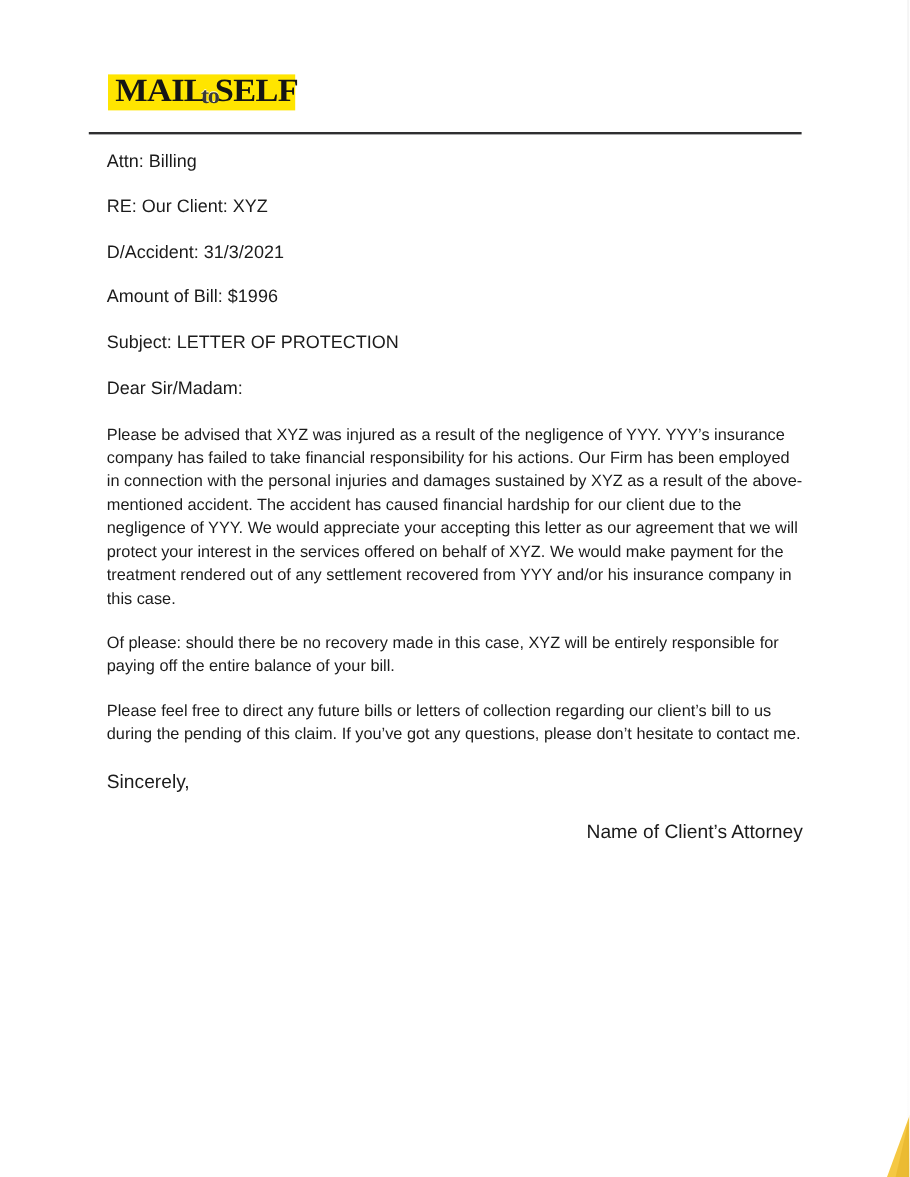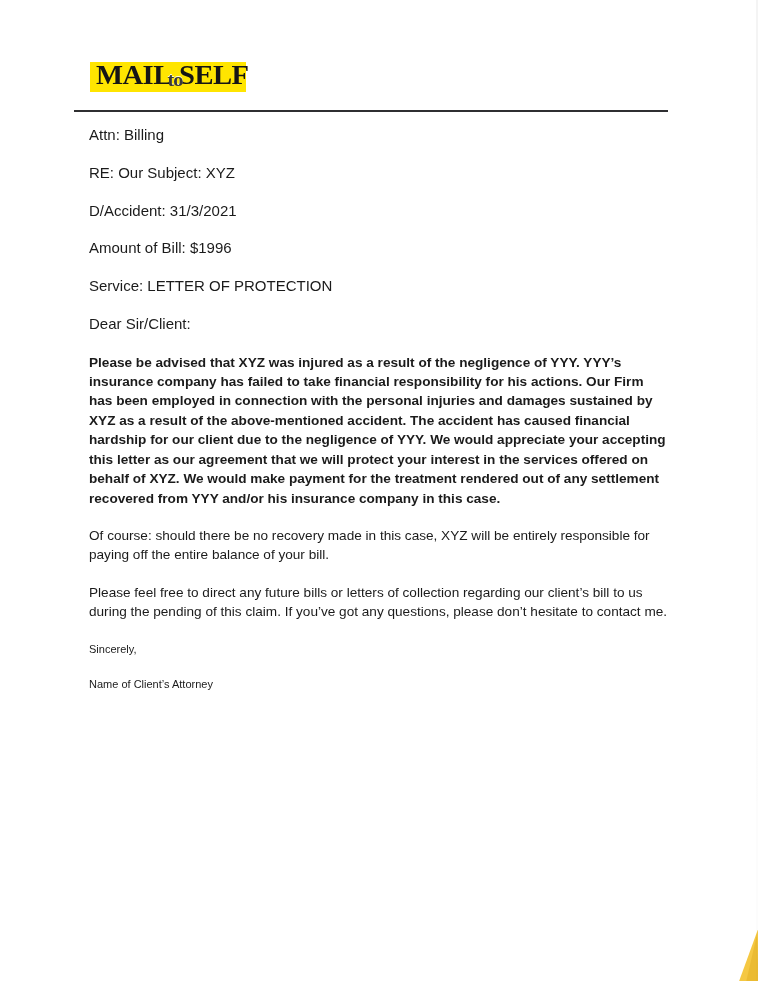--- a/index.html
+++ b/index.html
@@ -104,28 +104,28 @@
     margin-bottom: 19px;
     white-space: nowrap;
   }
   .para {
     font-size: 13.6px;
     line-height: 1.43;
     margin: 0 0 18px 0;
     text-align: left;
     color: #1b1b1b;
   }
-  .para.first { margin-top: 12px; font-weight: bold; }
+  .para.first { margin-top: 12px; }
   .sign {
-    font-size: 11px;
+    font-size: 16px;
     line-height: 1.25;
     margin-bottom: 19px;
     margin-top: 21px;
   }
-  .sign.last { margin-bottom: 0; }
+  .sign.last { margin-bottom: 0; text-align: right; }
 
   
   .corner-wedge {
     position: absolute;
     right: 0;
     bottom: 0;
     width: 46px;
     height: 66px;
     overflow: hidden;
     pointer-events: none;
@@ -159,28 +159,28 @@
     <div class="logo-wrap">
       <div class="logo-box">
         <span class="logo-text"><span>MAIL</span><span class="logo-mid">to</span><span>SELF</span></span>
       </div>
       <div class="divider"></div>
     </div>
 
     <div class="content">
 
       <div class="hline">Attn: Billing</div>
-      <div class="hline">RE: Our Subject: XYZ</div>
+      <div class="hline">RE: Our Client: XYZ</div>
       <div class="hline">D/Accident: 31/3/2021</div>
       <div class="hline">Amount of Bill: $1996</div>
-      <div class="hline">Service: LETTER OF PROTECTION</div>
-      <div class="hline">Dear Sir/Client:</div>
+      <div class="hline">Subject: LETTER OF PROTECTION</div>
+      <div class="hline">Dear Sir/Madam:</div>
 
       <p class="para first">Please be advised that XYZ was injured as a result of the negligence of YYY. YYY’s insurance company has failed to take financial responsibility for his actions. Our Firm has been employed in connection with the personal injuries and damages sustained by XYZ as a result of the above-mentioned accident. The accident has caused financial hardship for our client due to the negligence of YYY. We would appreciate your accepting this letter as our agreement that we will protect your interest in the services offered on behalf of XYZ. We would make payment for the treatment rendered out of any settlement recovered from YYY and/or his insurance company in this case.</p>
-      <p class="para">Of course: should there be no recovery made in this case, XYZ will be entirely responsible for paying off the entire balance of your bill.</p>
+      <p class="para">Of please: should there be no recovery made in this case, XYZ will be entirely responsible for paying off the entire balance of your bill.</p>
       <p class="para">Please feel free to direct any future bills or letters of collection regarding our client’s bill to us during the pending of this claim. If you’ve got any questions, please don’t hesitate to contact me.</p>
 
       <div class="sign">Sincerely,</div>
       <div class="sign last">Name of Client’s Attorney</div>
 
     </div>
   </div>
 
   <div class="corner-wedge">
     <i></i>

